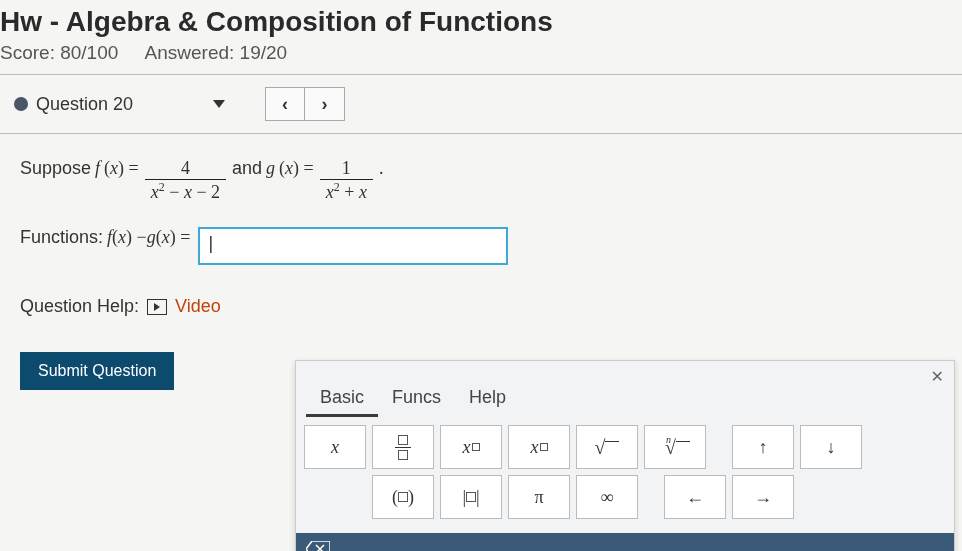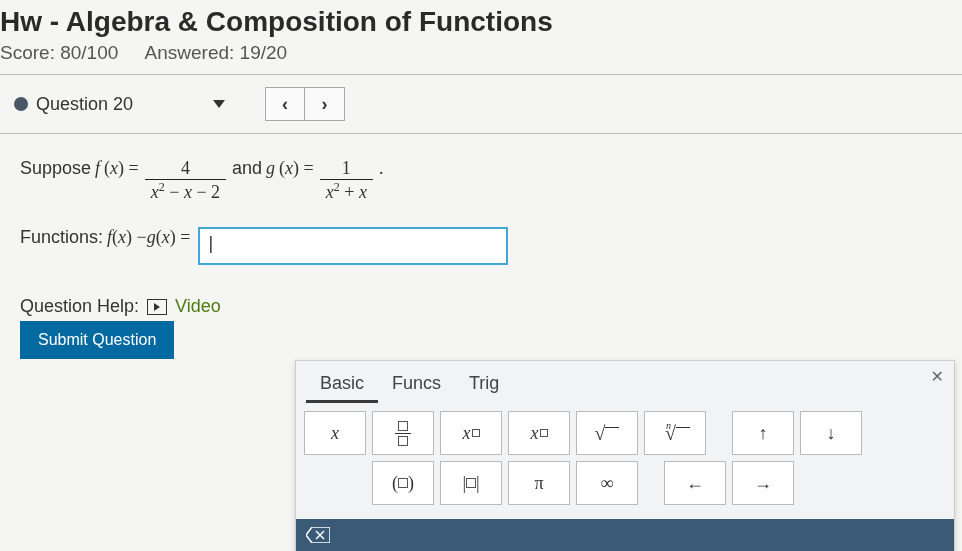--- a/index.html
+++ b/index.html
@@ -95,26 +95,26 @@
     display: inline-flex; align-items: center; justify-content: center;
     font-size: 10px;
   }
   .video-icon::before {
     content: "";
     border-left: 6px solid #333;
     border-top: 4px solid transparent;
     border-bottom: 4px solid transparent;
   }
   .submit-btn {
-    background: #0369a1;
+    background: #0c4a6e;
     color: #fff;
     border: none;
     padding: 10px 18px;
     font-size: 16px;
-    margin-top: 4px;
+    margin-top: 35px;
     cursor: pointer;
   }
   
   .palette {
     position: absolute;
     left: 295px;
     top: 360px;
     width: 660px;
     background: #f2f3f5;
     border: 1px solid #ccc;
@@ -124,20 +124,21 @@
     display: flex;
     font-size: 18px;
     color: #444;
     padding: 6px 10px 0 10px;
     position: relative;
   }
   .palette-tabs .tab {
     padding: 6px 14px;
     border-bottom: 3px solid transparent;
     cursor: pointer;
+    margin-top: 14px;
   }
   .palette-tabs .tab.active {
     border-bottom: 3px solid #3a3a3a;
     font-weight: 500;
   }
   .palette-tabs .close {
     position: absolute;
     right: 10px; top: 6px;
     font-size: 16px;
     color: #666;
@@ -232,31 +233,31 @@
       <span class="mn">(</span>
       <span class="mi">x</span>
       <span class="mn">) =</span>
     <span style="width:8px;"></span>
     <span class="answer-box">|</span>
   </div>
 
   <div class="help-line">
     <span>Question Help:</span>
     <span class="video-icon"></span>
-    <a href="#" style="color:#4d7c0f;text-decoration:none;">Video</a>
+    <a href="#" style="color:#c2410c;text-decoration:none;">Video</a>
   </div>
 
   <button class="submit-btn">Submit Question</button>
 </div>
 
 <div class="palette">
   <div class="palette-tabs">
     <div class="tab active">Basic</div>
     <div class="tab">Funcs</div>
-    <div class="tab">Trig</div>
+    <div class="tab">Help</div>
     <div class="close">✕</div>
   </div>
   <div class="palette-body">
     <div class="palette-row">
       <div class="key">
           <span class="mi">x</span>
         </div>
       <div class="key">
         <span style="display:flex;flex-direction:column;align-items:center;">
           <span class="box"></span>

